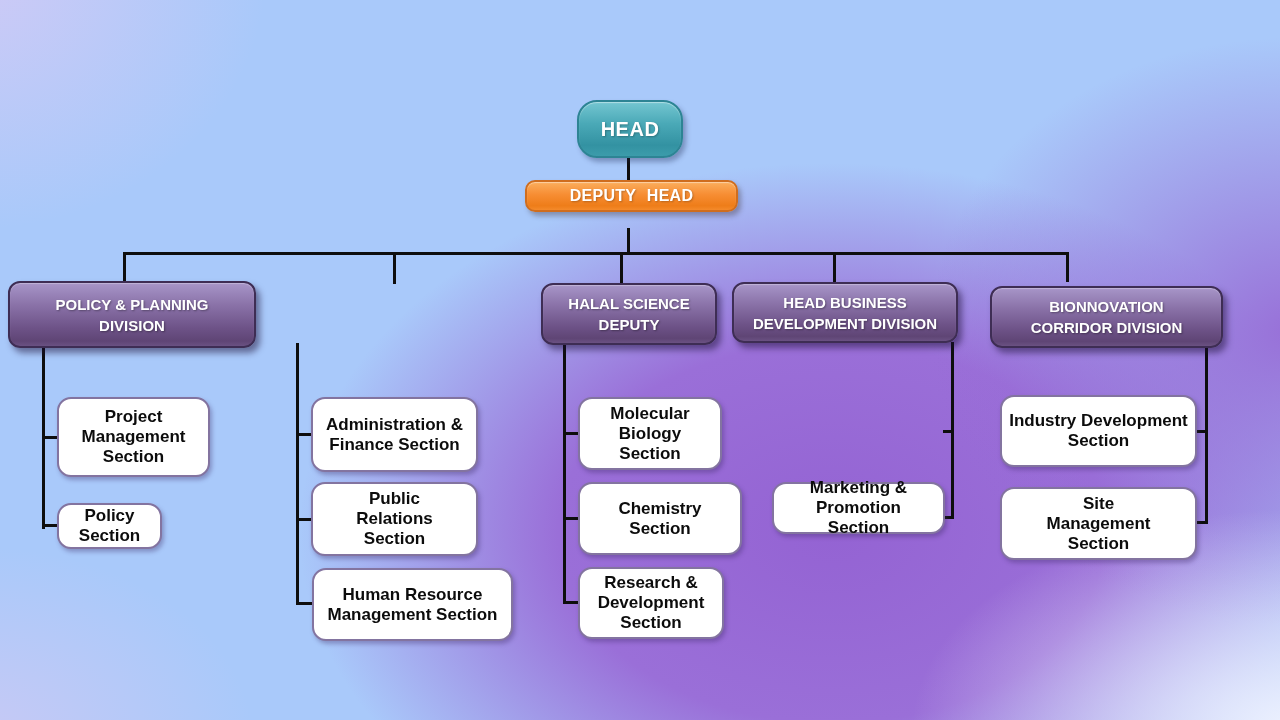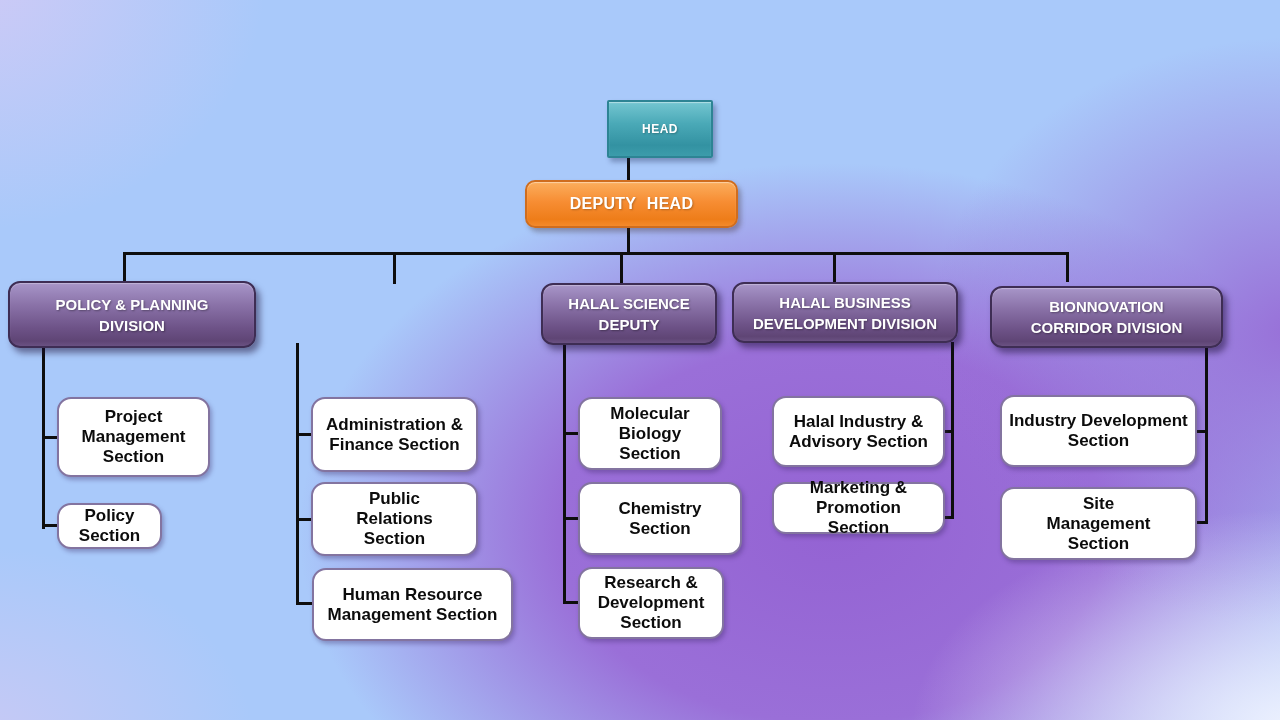--- a/index.html
+++ b/index.html
@@ -17,25 +17,24 @@
       radial-gradient(ellipse 720px 500px at 65% 74%, #9463d3 0%, #9a6fd8 38%, rgba(154,111,216,0) 74%);
   }
   .line{position:absolute;background:#0e0e0e;z-index:1;}
   .node{
     position:absolute;z-index:2;
     display:flex;align-items:center;justify-content:center;
     text-align:center;font-weight:bold;box-sizing:border-box;
   }
   .head{
     background:linear-gradient(180deg,#74c6d1 0%,#4aa9b7 40%,#3392a2 80%,#3c9cab 100%);
-    border:2px solid #2d8494;border-radius:2px;
-    color:#fff;font-size:12px;letter-spacing:.5px;
+    border:2px solid #2d8494;border-radius:20px;
+    color:#fff;font-size:20px;letter-spacing:.5px;
     box-shadow:inset 0 1px 1px rgba(255,255,255,.45), 3px 4px 5px rgba(30,40,80,.35);
     text-shadow:1px 1px 2px rgba(0,0,0,.25);
-    margin-left:30px;
   }
   .deputy{
     background:linear-gradient(180deg,#fbae5d 0%,#f78d33 45%,#ee7d19 85%,#f48a2b 100%);
     border:2px solid #cf6d1e;border-radius:10px;
     color:#fff;font-size:16px;word-spacing:6px;letter-spacing:.3px;
     box-shadow:inset 0 1px 1px rgba(255,255,255,.45), 3px 4px 5px rgba(60,40,40,.35);
     text-shadow:1px 1px 2px rgba(0,0,0,.25);
   }
   .division{
     background:linear-gradient(180deg,#a795c8 0%,#8a72a8 35%,#6d5287 72%,#5f4575 92%,#6a5182 100%);
@@ -83,37 +82,36 @@
 
   <div class="line" style="left:951px;top:342px;width:3px;height:177px"></div>
   <div class="line" style="left:943px;top:430px;width:11px;height:3px"></div>
   <div class="line" style="left:943px;top:516px;width:11px;height:3px"></div>
 
   <div class="line" style="left:1205px;top:342px;width:3px;height:182px"></div>
   <div class="line" style="left:1195px;top:430px;width:13px;height:3px"></div>
   <div class="line" style="left:1195px;top:521px;width:13px;height:3px"></div>
 
   <div class="node head" style="left:577px;top:100px;width:106px;height:58px">HEAD</div>
-  <div class="node deputy" style="left:525px;top:180px;width:213px;height:48px">DEPUTY HEAD</div>
+  <div class="node deputy" style="left:525px;top:180px;width:213px;height:32px">DEPUTY HEAD</div>
 
   <div class="node division" style="left:8px;top:281px;width:248px;height:67px">POLICY &amp; PLANNING DIVISION</div>
   <div class="node division" style="left:541px;top:283px;width:176px;height:62px">HALAL SCIENCE DEPUTY</div>
-  <div class="node division" style="left:732px;top:282px;width:226px;height:61px;padding:0 12px">HALAL BUSINESS DEVELOPMENT DIVISION</div>
+  <div class="node division" style="left:732px;top:282px;width:226px;height:61px;padding:0 12px">HEAD BUSINESS DEVELOPMENT DIVISION</div>
   <div class="node division" style="left:990px;top:286px;width:233px;height:62px;padding:0 26px">BIONNOVATION CORRIDOR DIVISION</div>
 
   <div class="node section" style="left:57px;top:397px;width:153px;height:80px;padding:0 18px">Project Management Section</div>
   <div class="node section" style="left:57px;top:503px;width:105px;height:46px;padding:0 14px">Policy Section</div>
 
   <div class="node section" style="left:311px;top:397px;width:167px;height:75px">Administration &amp; Finance Section</div>
   <div class="node section" style="left:311px;top:482px;width:167px;height:74px;padding:0 20px">Public Relations Section</div>
   <div class="node section" style="left:312px;top:568px;width:201px;height:73px">Human Resource Management Section</div>
 
   <div class="node section" style="left:578px;top:397px;width:144px;height:73px">Molecular Biology Section</div>
   <div class="node section" style="left:578px;top:482px;width:164px;height:73px;padding:0 28px">Chemistry Section</div>
   <div class="node section" style="left:578px;top:567px;width:146px;height:72px;padding:0 20px">Research &amp; Development Section</div>
 
-  <div class="node section" style="left:772px;top:396px;width:173px;height:71px">Halal Industry &amp; Advisory Section</div>
   <div class="node section" style="left:772px;top:482px;width:173px;height:52px">Marketing &amp; Promotion Section</div>
 
   <div class="node section" style="left:1000px;top:395px;width:197px;height:72px;padding:0 5px">Industry Development Section</div>
   <div class="node section" style="left:1000px;top:487px;width:197px;height:73px;padding:0 30px">Site Management Section</div>
 
 </div>
 
 </body></html>

